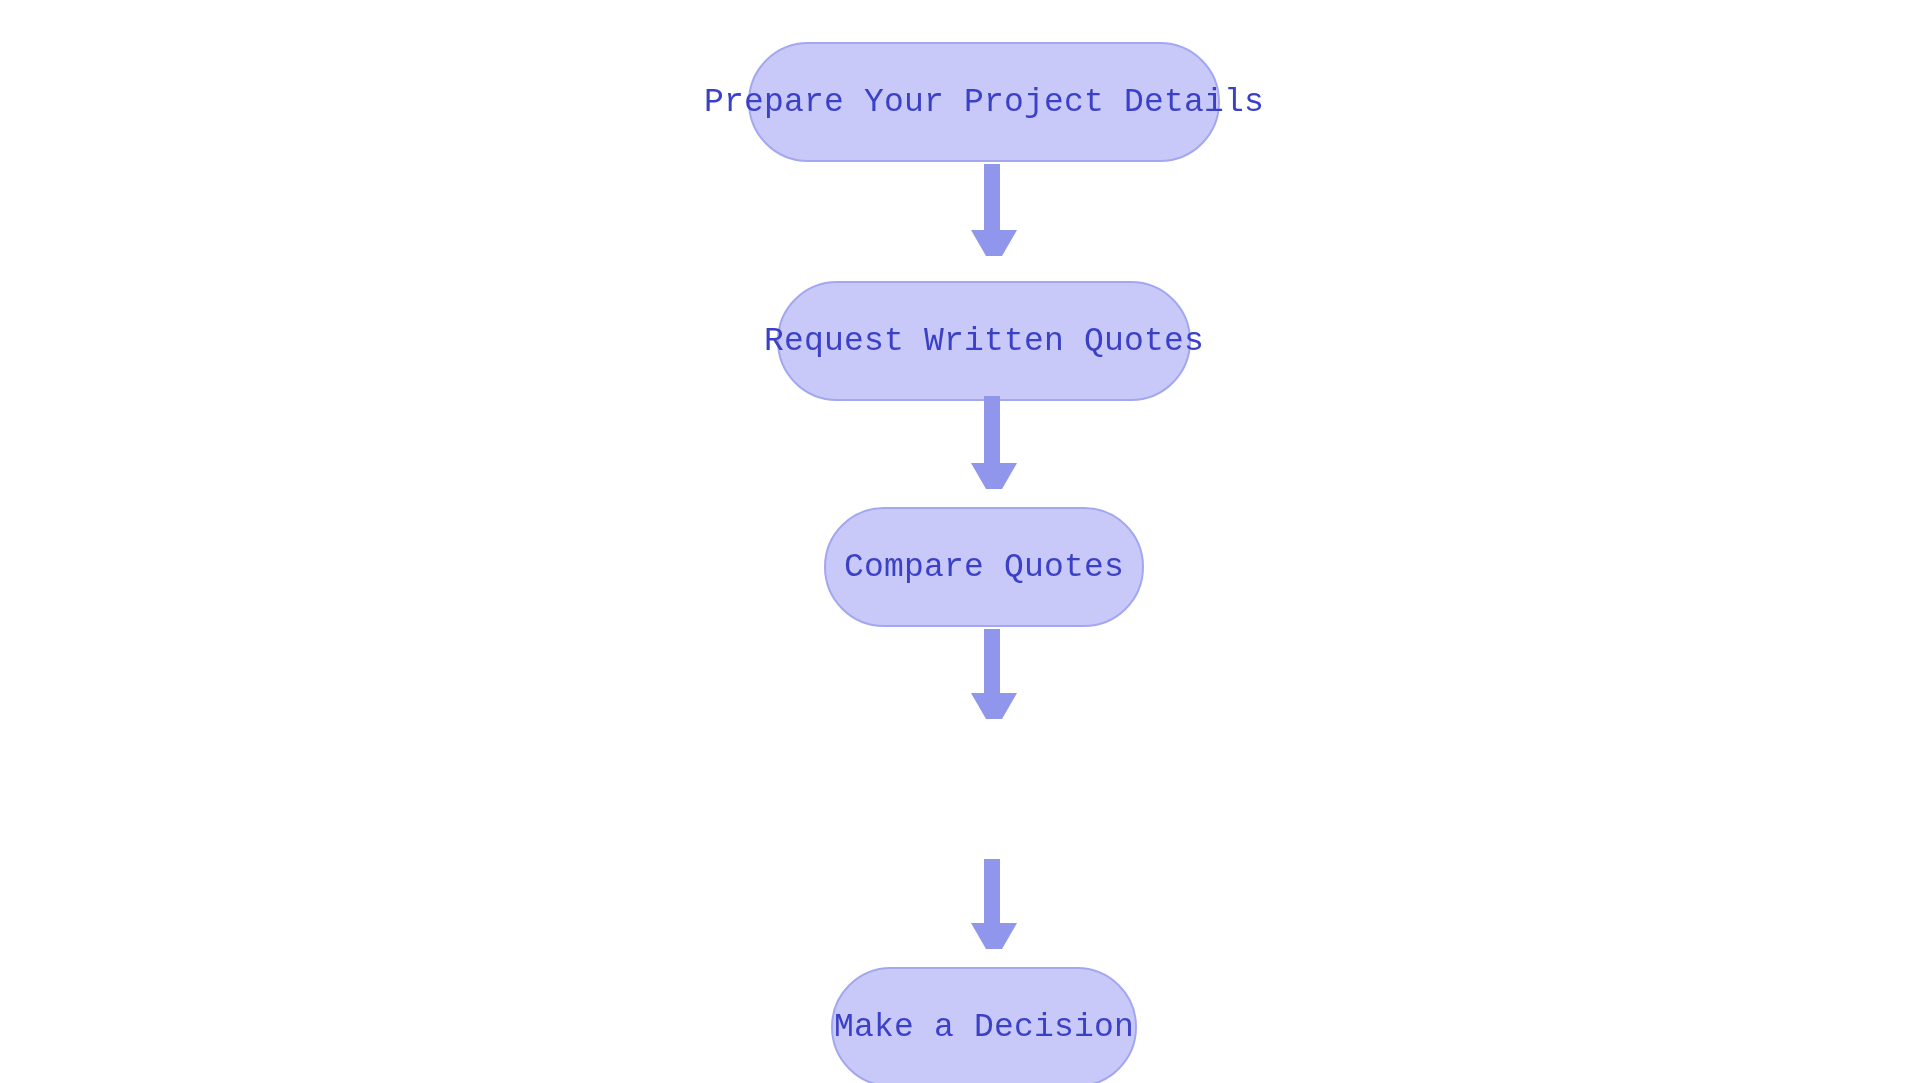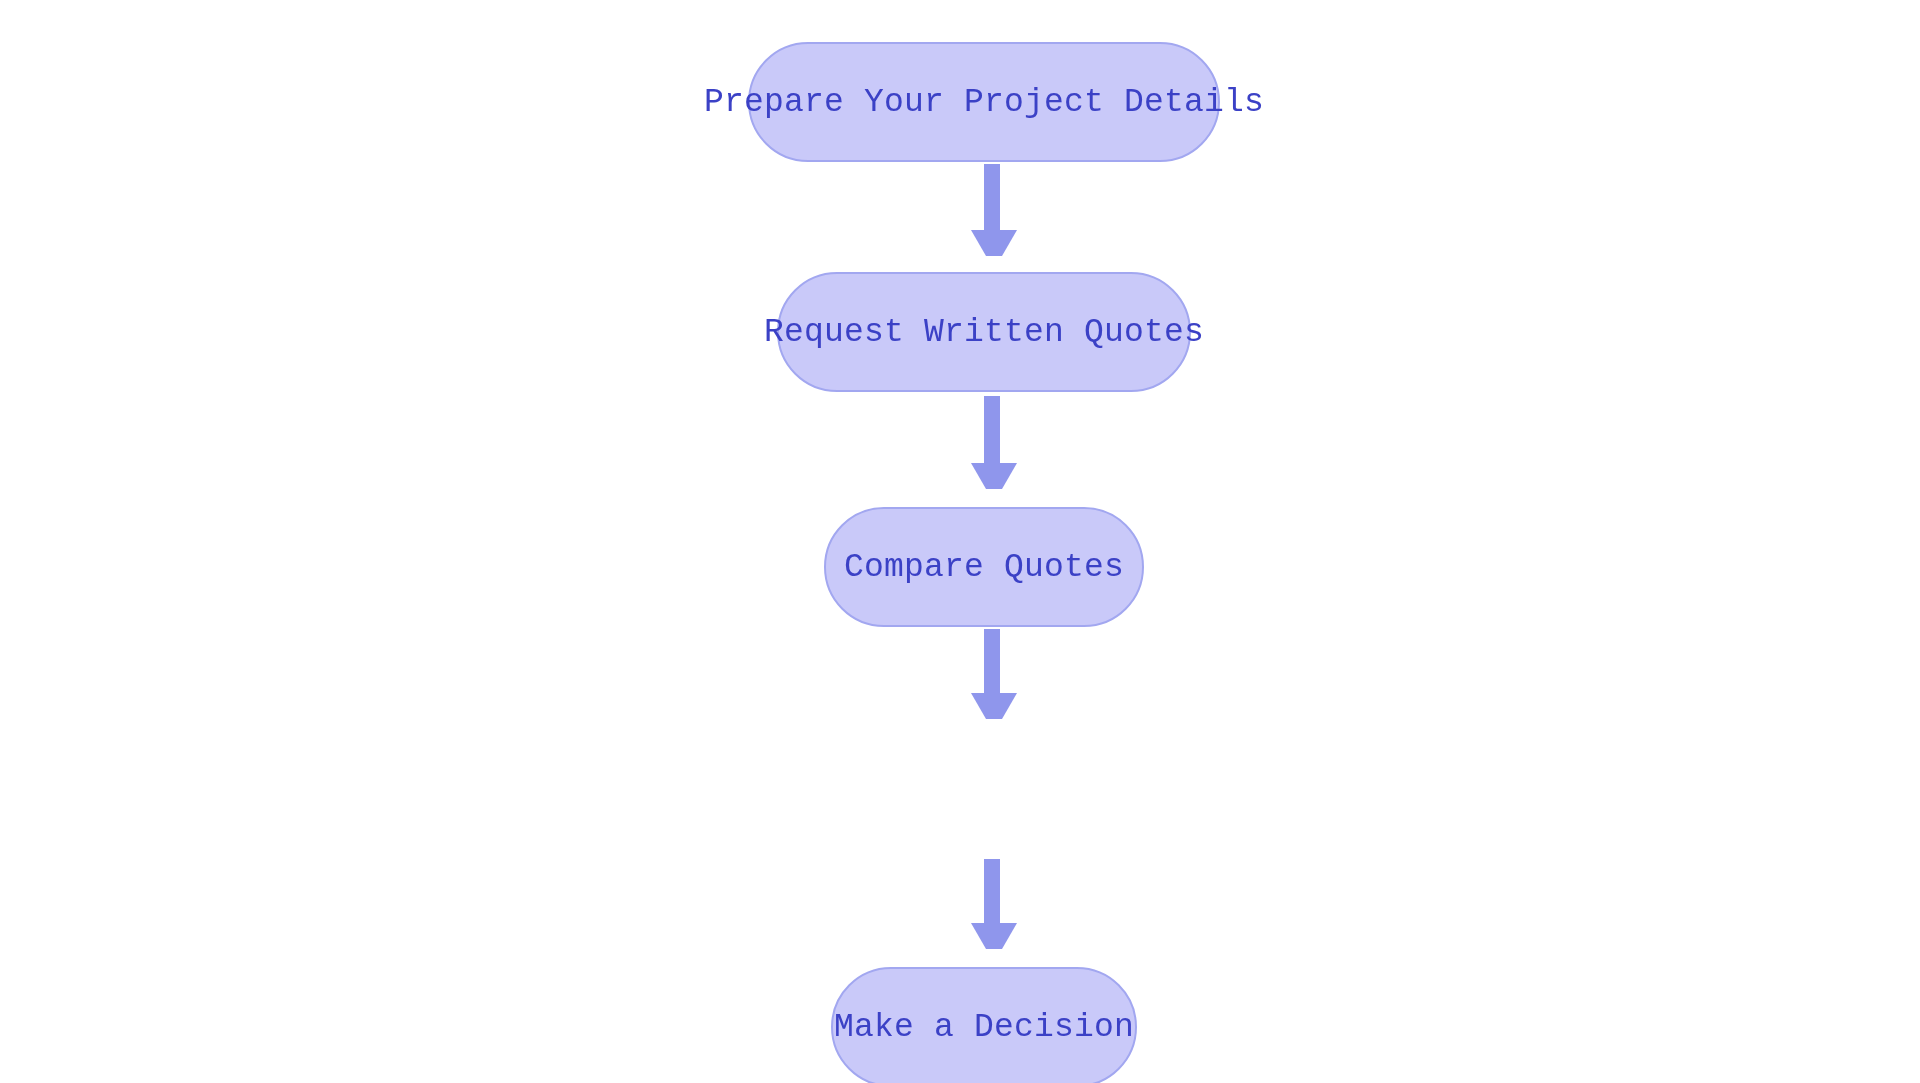--- a/index.html
+++ b/index.html
@@ -30,21 +30,21 @@
     display: flex;
     align-items: center;
     justify-content: center;
     color: var(--text);
     font-size: 33px;
     font-weight: 400;
     letter-spacing: 0.2px;
     white-space: nowrap;
   }
   .n1 { left: 724px; top: 18px;  width: 472px; }
-  .n2 { left: 753px; top: 248px; width: 414px; }
+  .n2 { left: 753px; top: 257px; width: 414px; }
   .n3 { left: 800px; top: 483px; width: 320px; }
   .n4 { left: 849px; top: 713px; width: 222px; }
   .n5 { left: 807px; top: 943px; width: 306px; }
 
   .arrow {
     position: absolute;
     left: 945px;
     width: 30px;
   }
   .a1 { top: 138px; height: 112px; }

